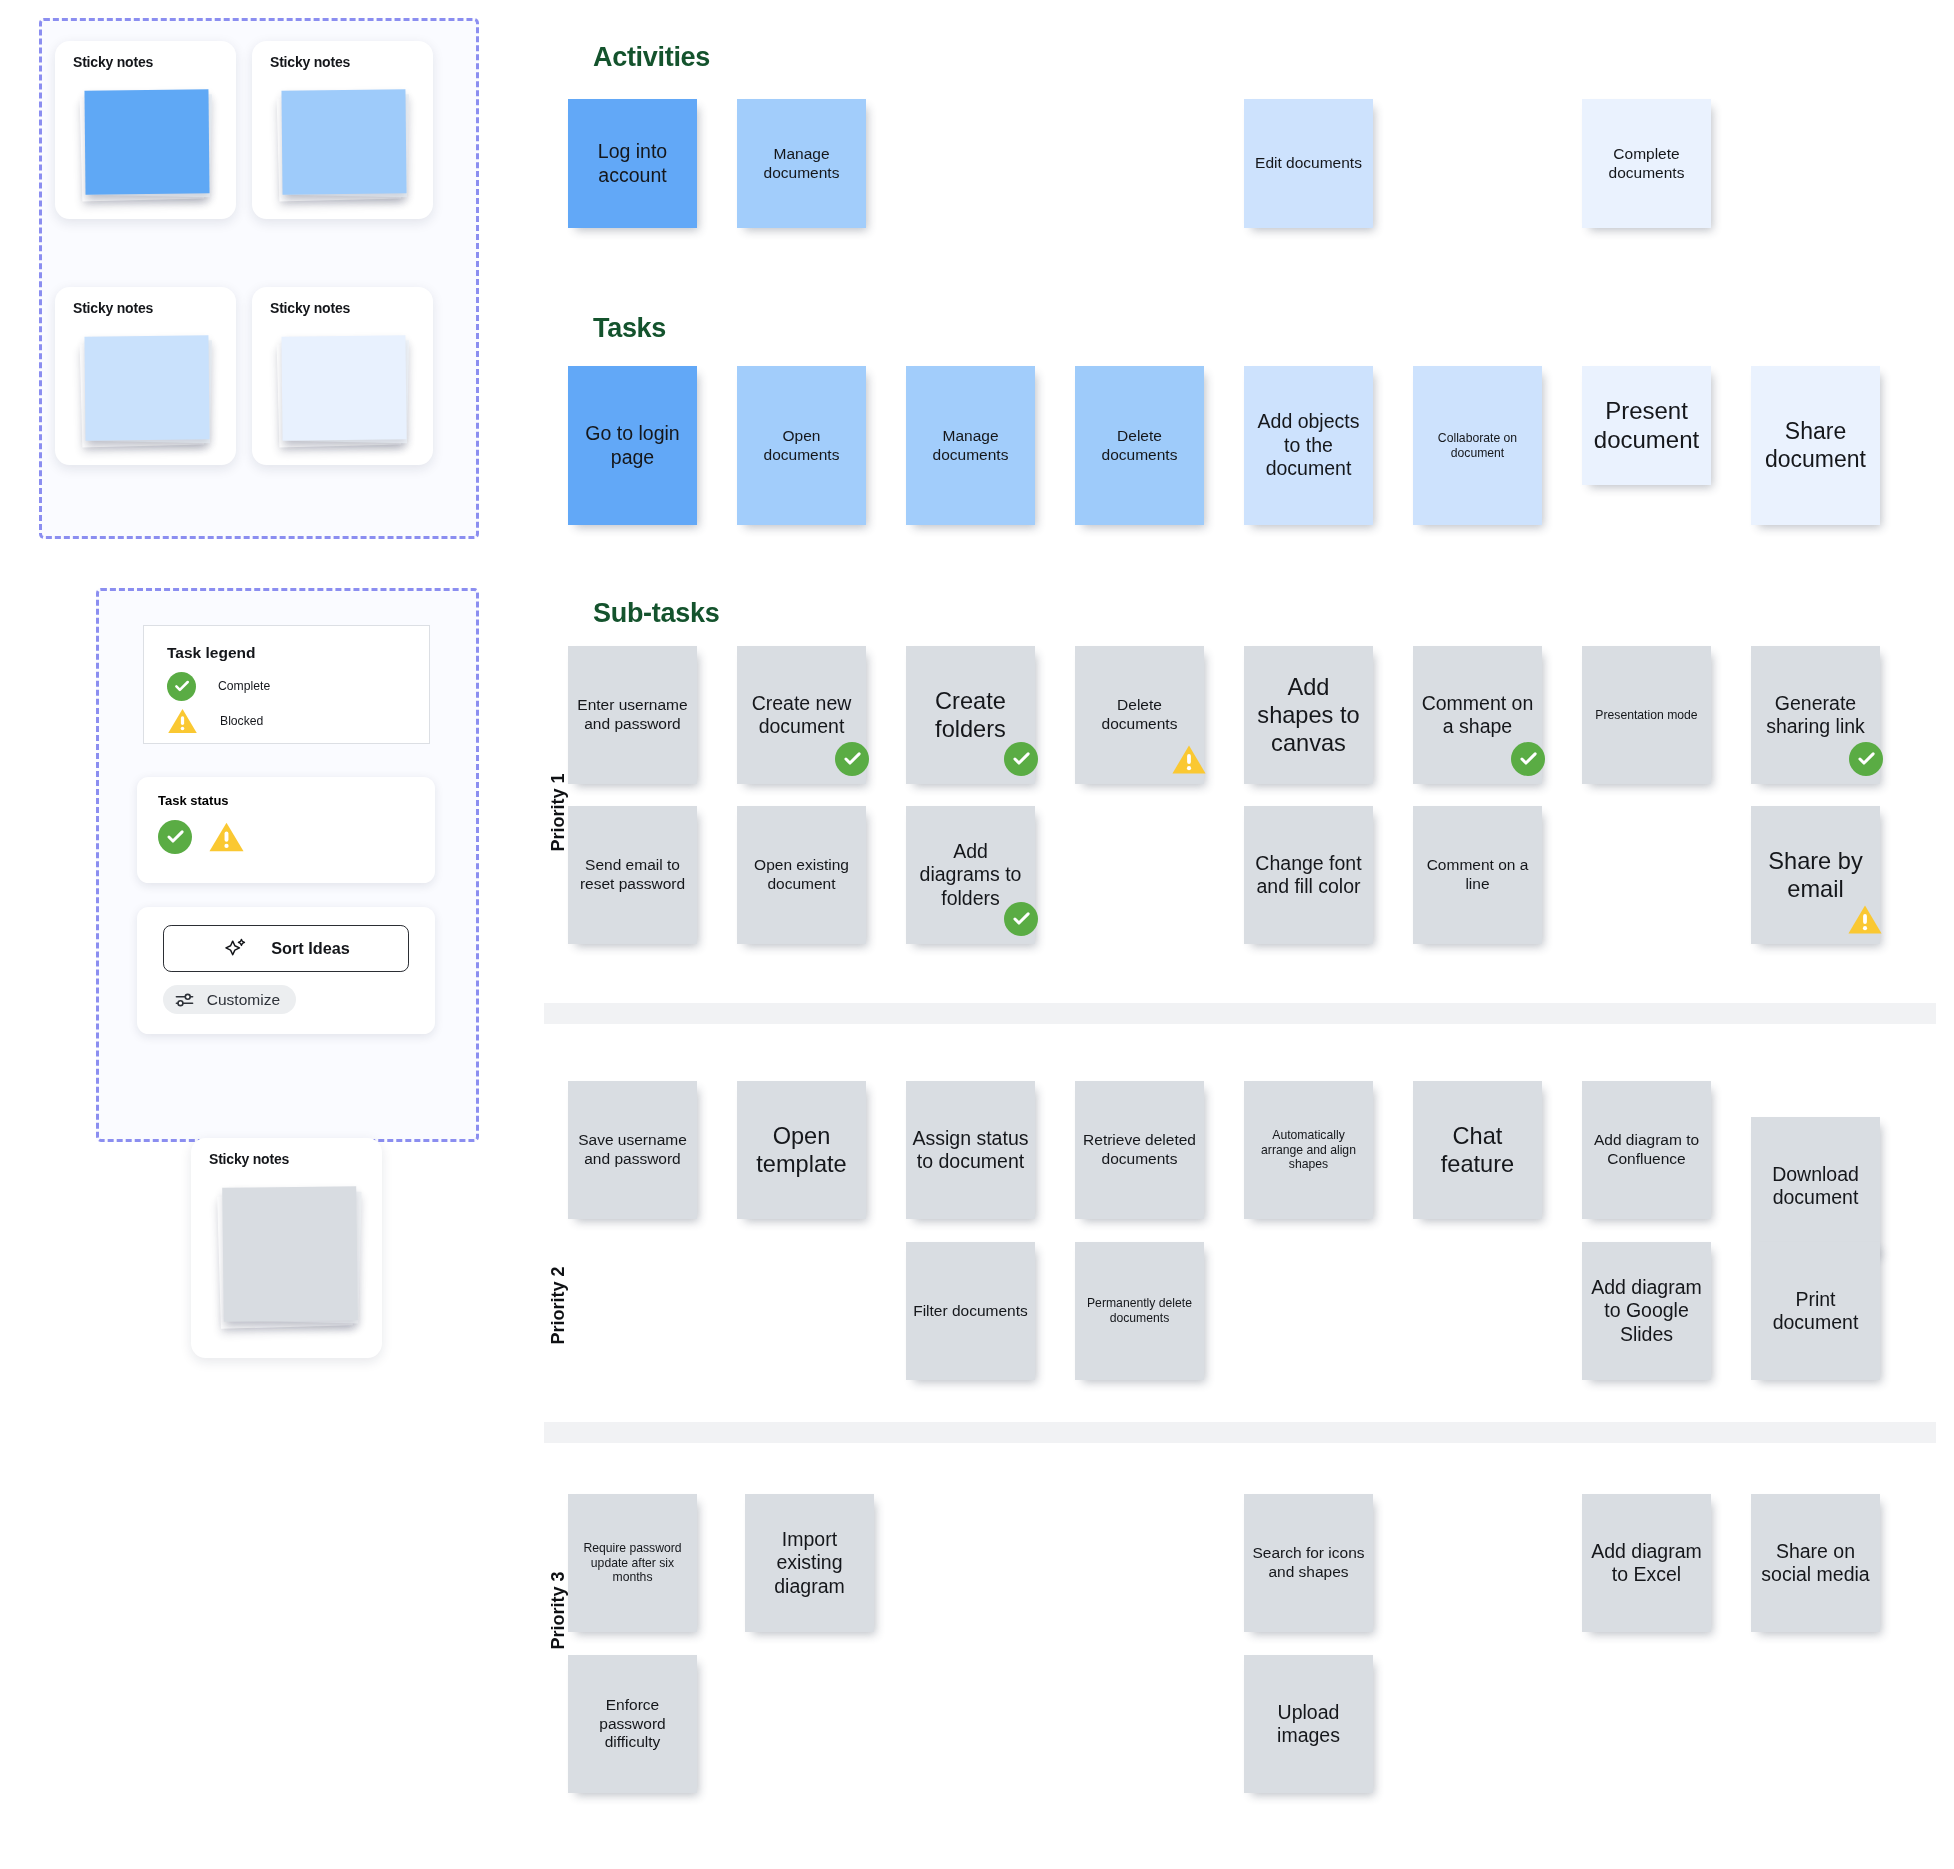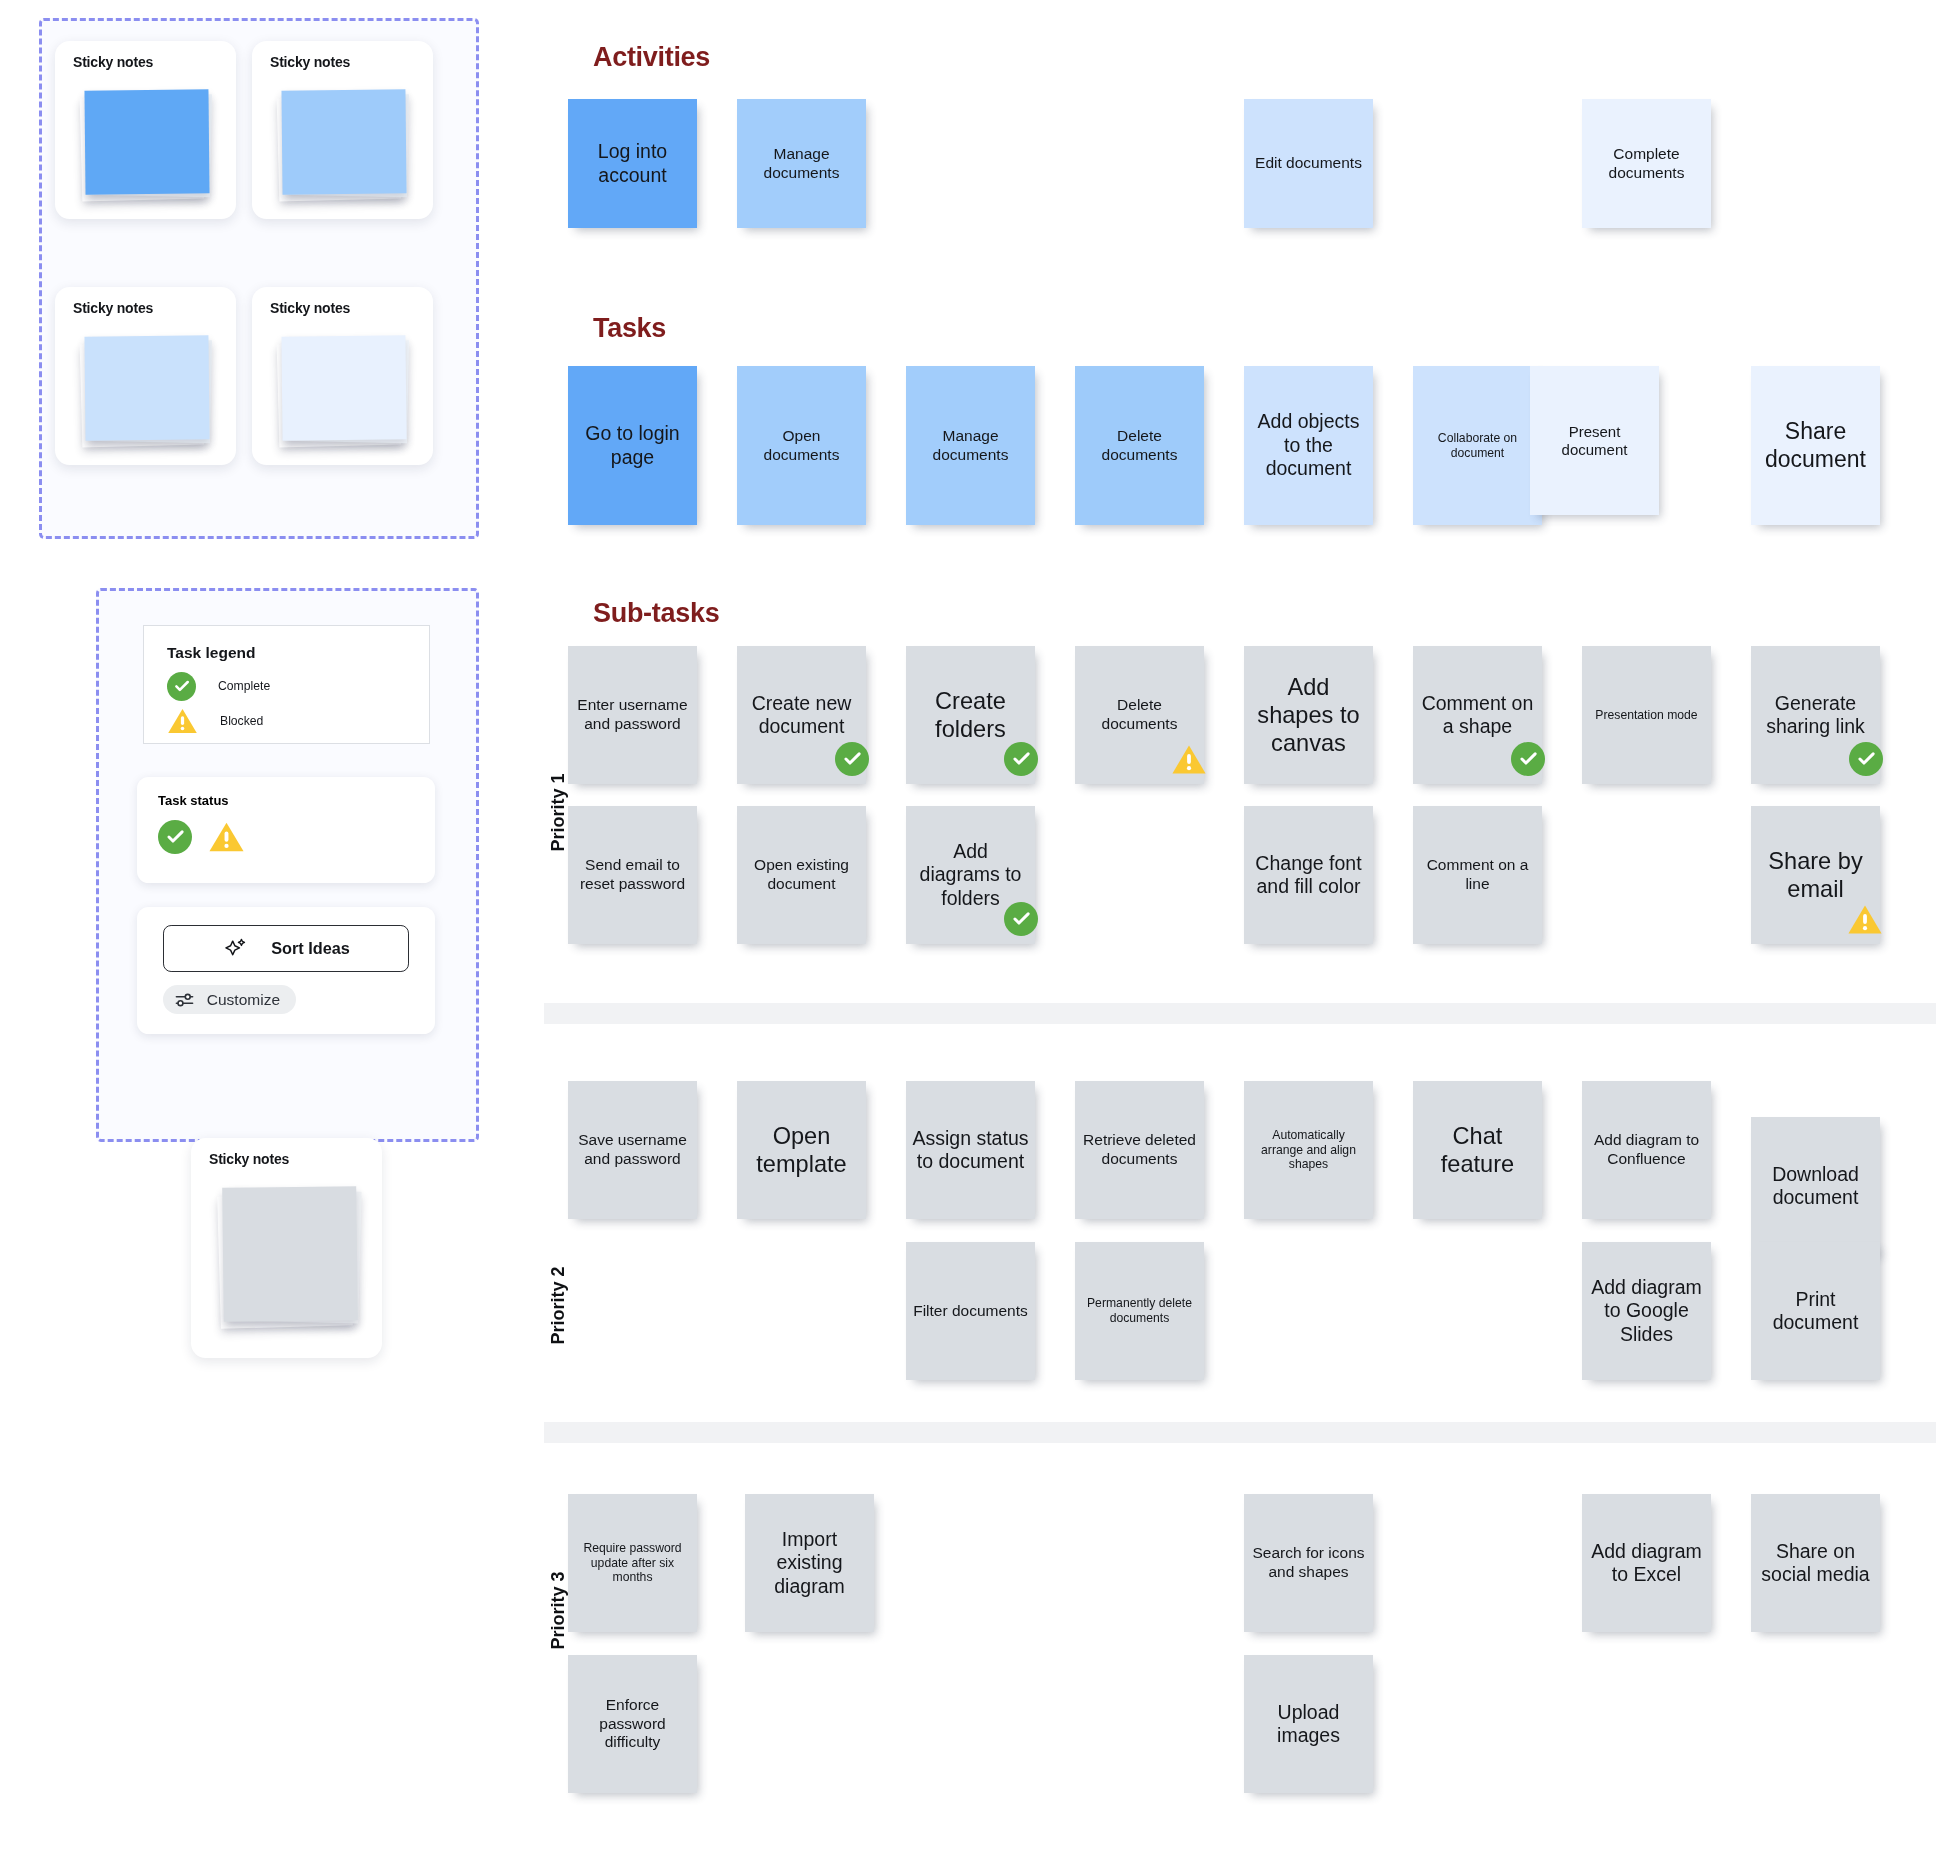--- a/index.html
+++ b/index.html
@@ -71,21 +71,21 @@
   }
   .customize-pill {
     position: absolute; display: inline-flex; align-items: center; gap: 11.4px;
     background: #eceef0; border-radius: 16.3px;
     padding: 5.7px 16.3px 5.7px 11.4px; font-size: 15.5px; color: #2e3239;
   }
 
   
   .section-title {
     position: absolute; font-size: 27px; font-weight: bold;
-    color: #7f1d1d; letter-spacing: -0.3px;
+    color: #14532d; letter-spacing: -0.3px;
   }
 
   .sticky {
     position: absolute;
     display: flex; align-items: center; justify-content: center;
     text-align: center;
     color: #15171b;
     line-height: 1.2;
     box-shadow: 4.1px 5.7px 9px -2.4px rgba(40,50,70,0.30);
     padding: 4.9px 6.5px;
@@ -265,21 +265,21 @@
       </div>
       <div class="sticky" style="left: 1075px; top: 366px; width: 129px; height: 159px; background: rgb(158, 203, 250); font-size: 15.5px;">
         <span class="s-label">Delete documents</span>
       </div>
       <div class="sticky" style="left: 1244px; top: 366px; width: 129px; height: 159px; background: rgb(205, 226, 253); font-size: 19.5px;">
         <span class="s-label">Add objects to the document</span>
       </div>
       <div class="sticky" style="left: 1413px; top: 366px; width: 129px; height: 159px; background: rgb(205, 226, 253); font-size: 12.2px;">
         <span class="s-label">Collaborate on document</span>
       </div>
-      <div class="sticky" style="left: 1530px; top: 366px; width: 129px; height: 149px; background: rgb(234, 242, 254); font-size: 15px;">
+      <div class="sticky" style="left: 1582px; top: 366px; width: 129px; height: 119px; background: rgb(234, 242, 254); font-size: 24px;">
         <span class="s-label">Present document</span>
       </div>
       <div class="sticky" style="left: 1751px; top: 366px; width: 129px; height: 159px; background: rgb(234, 242, 254); font-size: 23px;">
         <span class="s-label">Share document</span>
       </div>
       <div class="sticky" style="left: 568px; top: 646px; width: 129px; height: 138px; background: rgb(217, 221, 226); font-size: 15.5px;">
         <span class="s-label">Enter username and password</span>
       </div>
       <div class="sticky" style="left: 737px; top: 646px; width: 129px; height: 138px; background: rgb(217, 221, 226); font-size: 19.5px;">
         <span class="s-label">Create new document</span>

